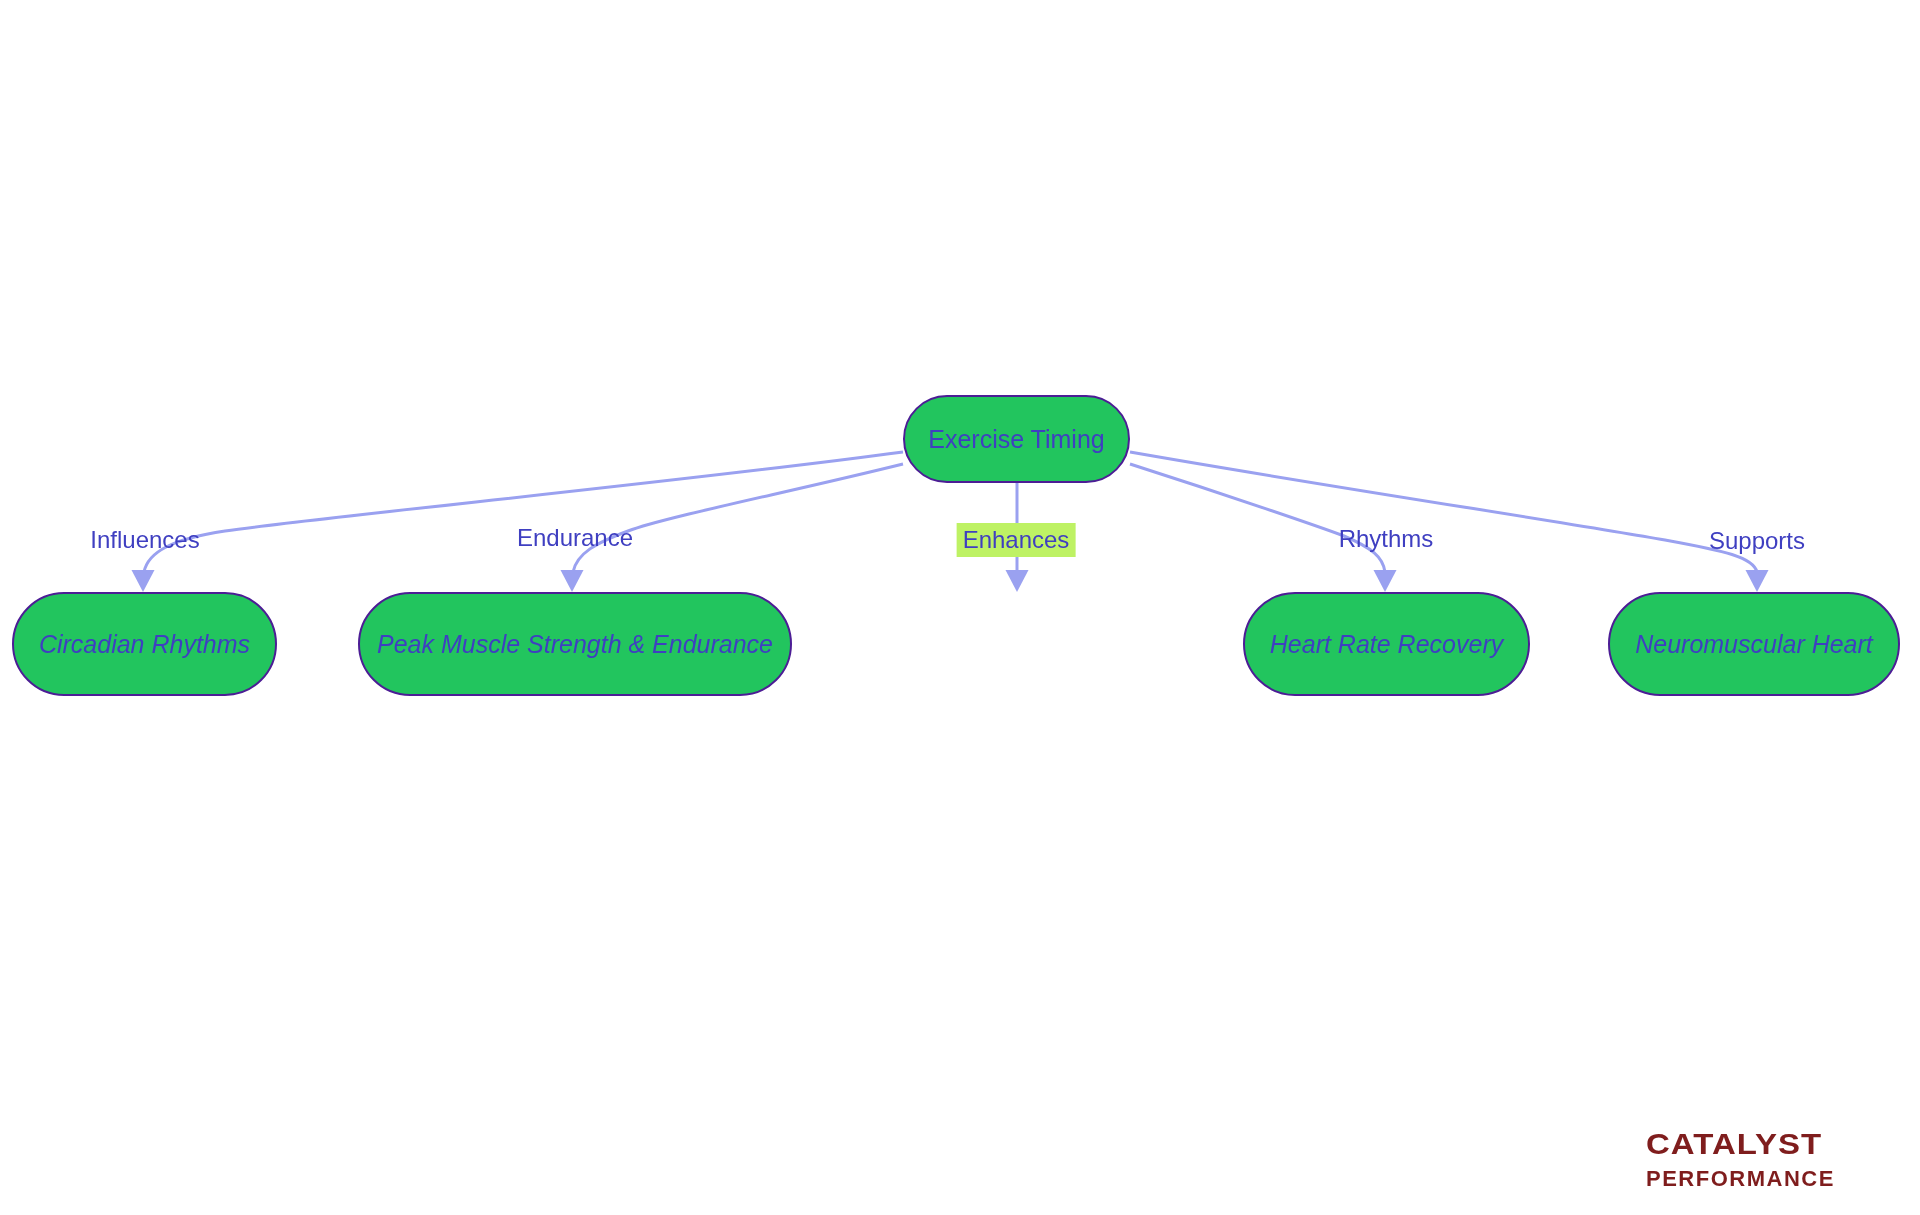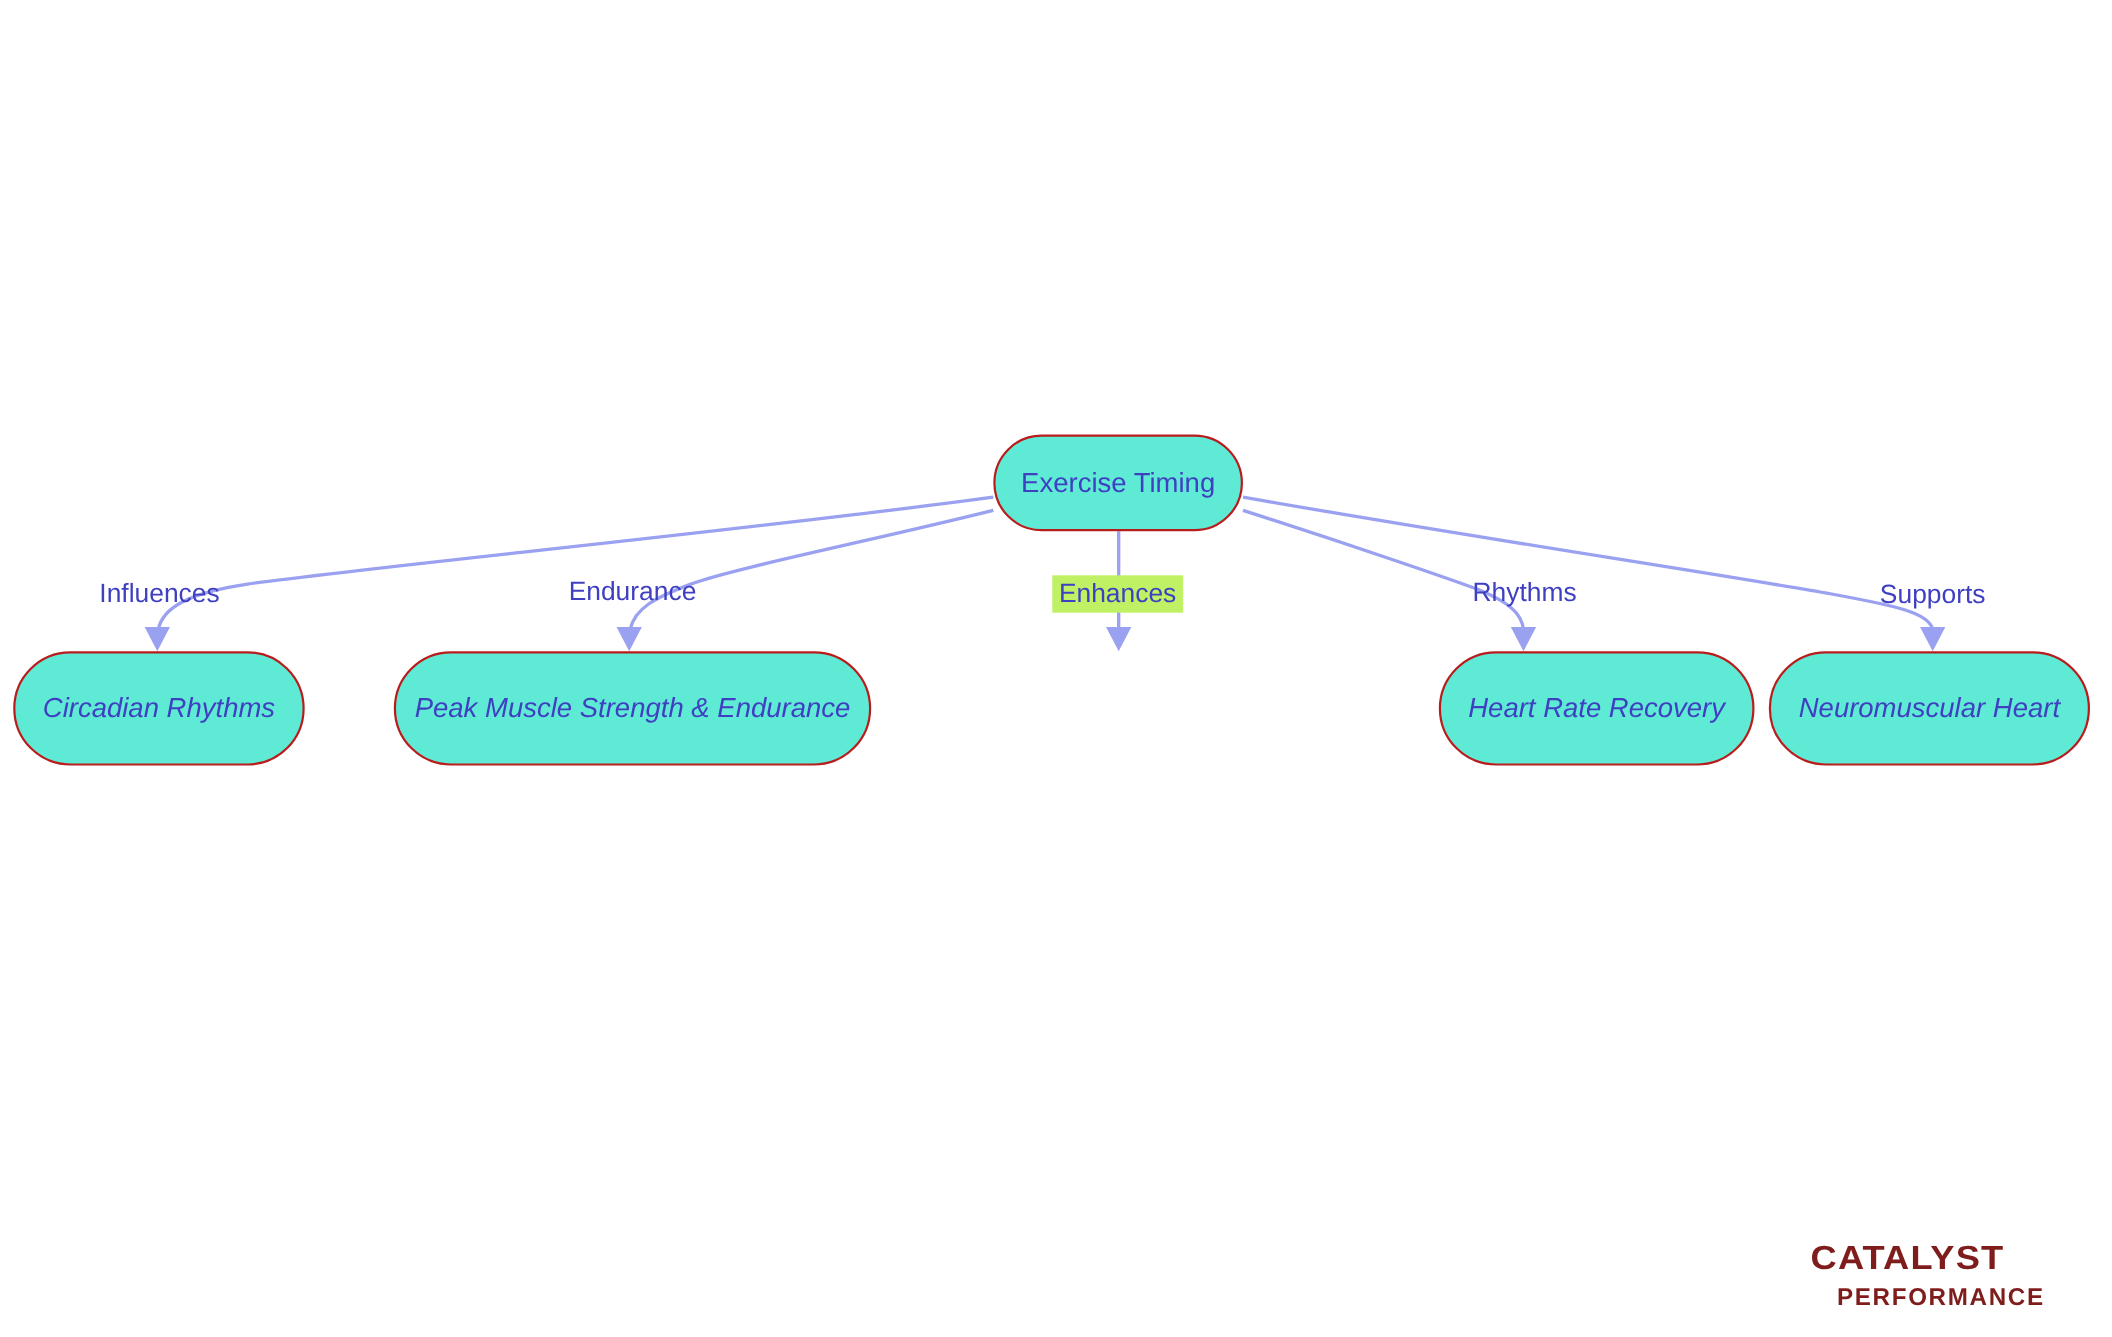--- a/index.html
+++ b/index.html
@@ -21,37 +21,37 @@
     stroke: #9aa1f0;
     stroke-width: 3;
   }
   .edges polygon {
     fill: #9aa1f0;
     stroke: none;
   }
   .node {
     position: absolute;
     box-sizing: border-box;
-    background: #5eead4;
-    border: 2px solid #b91c1c;
+    background: #22c55e;
+    border: 2px solid #4c1d95;
     border-radius: 60px;
     display: flex;
     align-items: center;
     justify-content: center;
     color: #3f3fc1;
     font-size: 25px;
     text-align: center;
     white-space: nowrap;
   }
   .node-root   { left: 903px;  top: 395px; width: 227px; height: 88px; }
   .node-child  { top: 592px; height: 104px; font-style: italic; }
   .node-circadian { left: 12px;   width: 265px; }
   .node-muscle    { left: 358px;  width: 434px; }
   .node-glucose   { left: 868px;  width: 299px; }
-  .node-heart     { left: 1308px; width: 287px; }
+  .node-heart     { left: 1243px; width: 287px; }
   .node-neuro     { left: 1608px; width: 292px; }
   .edge-label {
     position: absolute;
     transform: translate(-50%, -50%);
     color: #3f3fc1;
     font-size: 24px;
     white-space: nowrap;
   }
   .edge-label.bg {
     background: #bef264;
@@ -75,21 +75,20 @@
     line-height: 1;
     transform: scaleY(0.92);
     transform-origin: left top;
   }
   .logo-line2 {
     font-size: 22px;
     font-weight: 700;
     letter-spacing: 1.5px;
     line-height: 1;
     margin-top: 7px;
-    margin-left: 24px;
   }
 </style>
 </head>
 <body>
 
 <div class="canvas">
 
   <svg class="edges" width="1920" height="1215" viewBox="0 0 1920 1215" xmlns="http://www.w3.org/2000/svg">
 
     <path d="M 903 452 C 680 482, 330 516, 225 531 C 172 539, 148 552, 144 572"></path>

